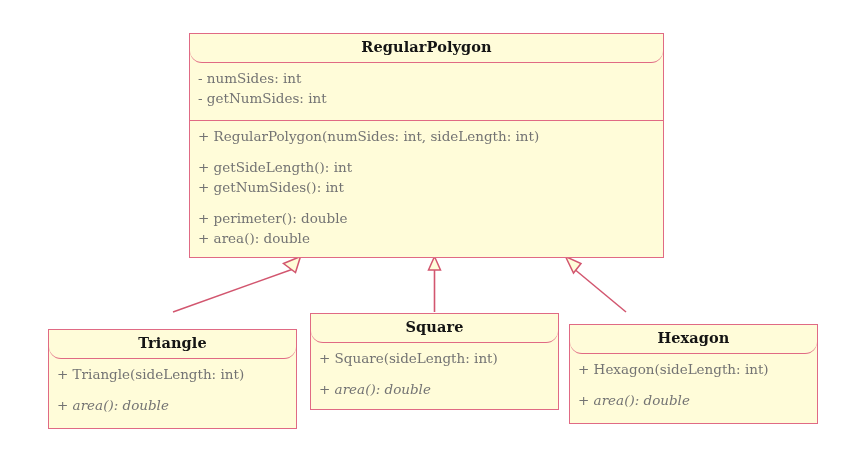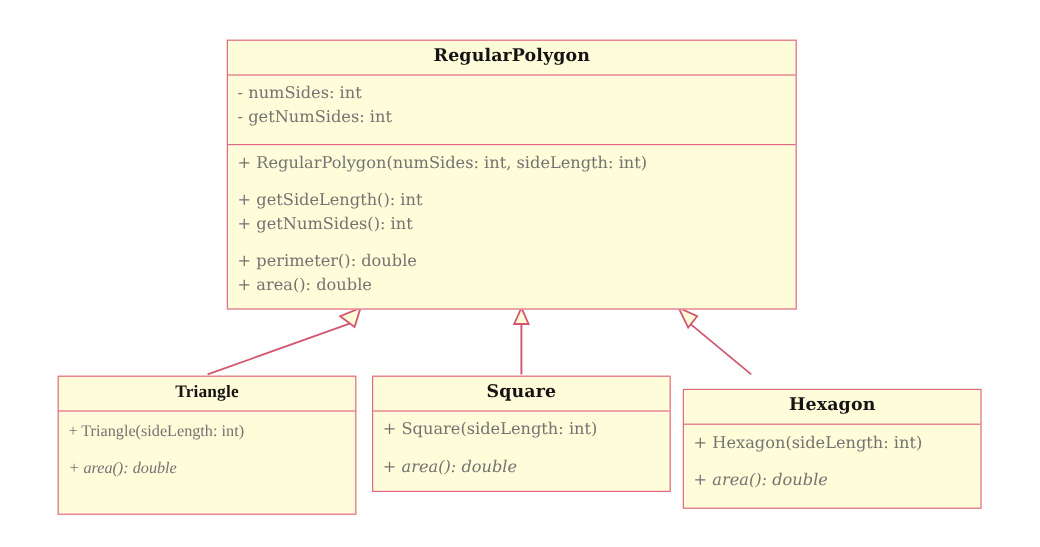--- a/index.html
+++ b/index.html
@@ -34,20 +34,21 @@
 
   .uml-title {
     text-align: center;
     font-weight: bold;
     font-size: 14.5px;
     letter-spacing: 0.1px;
     padding: 5px 6px 6px 6px;
     border-bottom: 1.4px solid #e06a84;
     line-height: 1.15;
     color: #141414;
+    border-radius: 12px;
   }
 
   .uml-compartment {
     padding: 6px 8px 7px 8px;
     line-height: 1.05;
   }
 
   .uml-compartment + .uml-compartment {
     border-top: 1.4px solid #e06a84;
   }
@@ -73,24 +74,23 @@
     top: 33px;
     width: 475px;
     height: 225px;
   }
   #class-regularpolygon .uml-attributes {
     height: 44px;
   }
 
   #class-triangle {
     left: 48px;
-    top: 313px;
+    top: 329px;
     width: 249px;
-    height: 116px;
-    font-family: Liberation Serif, serif;
+    height: 100px;
   }
   #class-square {
     left: 310px;
     top: 313px;
     width: 249px;
     height: 97px;
   }
   #class-hexagon {
     left: 569px;
     top: 324px;

